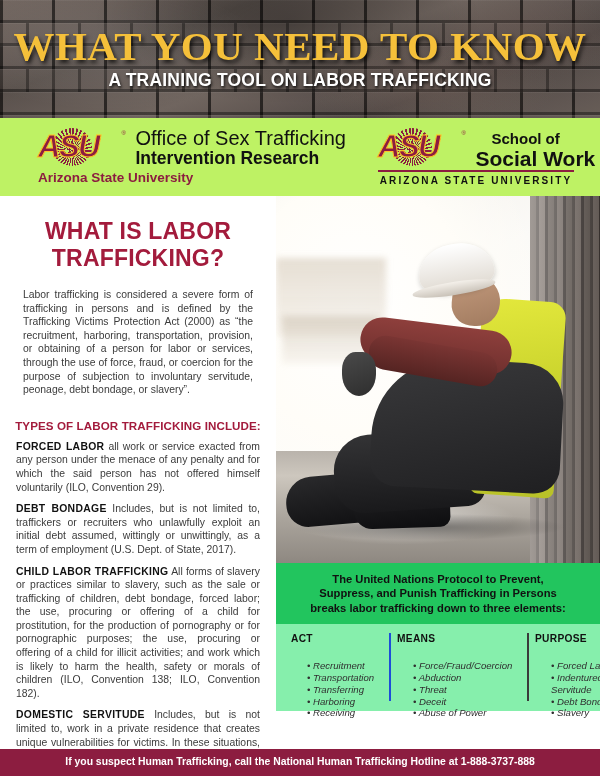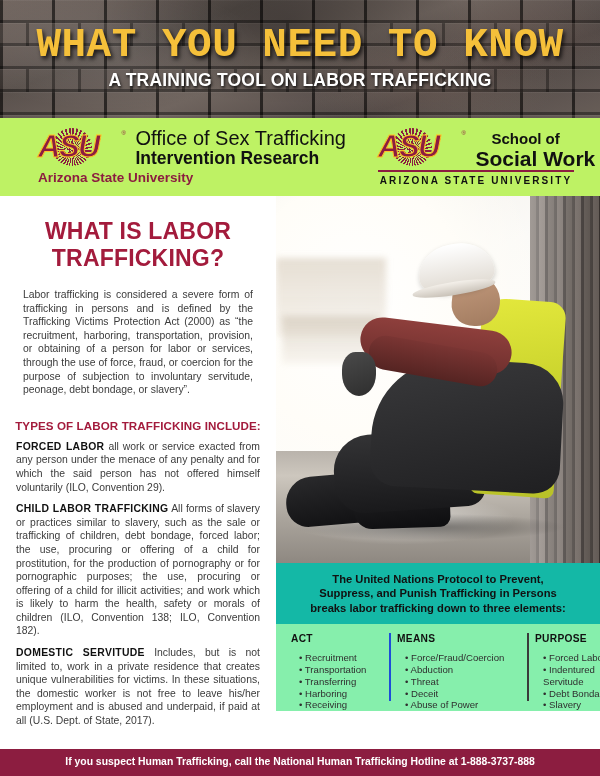--- a/index.html
+++ b/index.html
@@ -39,21 +39,21 @@
   .brickrow{position:absolute;left:0;width:600px;height:23px;
      background:repeating-linear-gradient(90deg,
         rgba(0,0,0,0.34) 0px, rgba(0,0,0,0.34) 3px,
         rgba(255,255,255,0.0) 3px, rgba(255,255,255,0.0) 52px);}
   .brickrow.odd{transform:translateX(-26px);}
 
   .hdr-title{
     position:absolute;left:0;top:22px;width:600px;text-align:center;
     color:#f5c03a;font-size:41px;font-weight:bold;letter-spacing:0.5px;
     text-shadow:2px 3px 4px rgba(0,0,0,.75);
-    font-family:Liberation Mono, monospace;
+    font-family:Liberation Serif, serif;
   }
   .hdr-sub{
     position:absolute;left:0;top:70px;width:600px;text-align:center;
     color:#ffffff;font-size:17.5px;font-weight:bold;letter-spacing:0.2px;
     text-shadow:1px 2px 3px rgba(0,0,0,.8);
   }
 
   
   .asu-bar{
     position:absolute;left:0;top:118px;width:600px;height:78px;
@@ -180,32 +180,32 @@
   }
   .term-p{
     margin:0;padding:8px 16px 0 16px;
     color:#3b3b3b;font-size:10.4px;line-height:13.6px;text-align:justify;
   }
   .term-p b{color:#111;font-weight:bold;letter-spacing:.3px;}
 
   
   .un-box{position:absolute;left:276px;top:563px;width:324px;height:152px;}
   .un-head{
-    background:#14b8a6;padding:9px 10px 9px 10px;text-align:center;
+    background:#22c55e;padding:9px 10px 9px 10px;text-align:center;
     color:#111;font-size:11.2px;font-weight:bold;line-height:14.4px;
   }
   .un-cols{
     background:#86efac;display:flex;padding:9px 9px 10px 9px;height:87px;box-sizing:border-box;
   }
   .un-col{flex:0 0 auto;padding:0 6px;position:relative;}
   .un-col.c1{width:92px;}
   .un-col.c2{width:124px;border-left:2px solid #1d4ed8;}
   .un-col.c3{width:90px;border-left:2px solid #3a3a3a;}
   .un-col h3{margin:0 0 3px 0;color:#111;font-size:10.2px;font-weight:bold;letter-spacing:.3px;}
-  .un-col ul{margin:8px;padding:0;list-style:none;}
+  .un-col ul{margin:16px;padding:0;list-style:none;font-style:italic;}
   .un-col li{color:#2f2f2f;font-size:9.6px;line-height:11.8px;white-space:nowrap;}
   .un-col li.wrap{white-space:normal;}
   .un-col li:before{content:"• ";}
 
   
   .footer{
     position:absolute;left:0;top:749px;width:600px;height:27px;
     background:#8c1d40;text-align:center;
   }
   .footer span{
@@ -284,20 +284,24 @@
   <div class="content">
     <h1 class="h1">WHAT IS LABOR TRAFFICKING?</h1>
     <p class="body-p">Labor trafficking is considered a severe form of trafficking in persons and is defined by the Trafficking Victims Protection Act (2000) as “the recruitment, harboring, transportation, provision, or obtaining of a person for labor or services, through the use of force, fraud, or coercion for the purpose of subjection to involuntary servitude, peonage, debt bondage, or slavery”.</p>
     <h2 class="h2">TYPES OF LABOR TRAFFICKING INCLUDE:</h2>
 
     <p class="term-p">
       <b>FORCED LABOR</b>
       <span>all work or service exacted from any person under the menace of any penalty and for which the said person has not offered himself voluntarily (ILO, Convention 29).</span>
     </p>
     <p class="term-p">
+      <b>DEBT BONDAGE</b>
+      <span>Includes, but is not limited to, traffickers or recruiters who unlawfully exploit an initial debt assumed, wittingly or unwittingly, as a term of employment (U.S. Dept. of State, 2017).</span>
+    </p>
+    <p class="term-p">
       <b>CHILD LABOR TRAFFICKING</b>
       <span>All forms of slavery or practices similar to slavery, such as the sale or trafficking of children, debt bondage, forced labor; the use, procuring or offering of a child for prostitution, for the production of pornography or for pornographic purposes; the use, procuring or offering of a child for illicit activities; and work which is likely to harm the health, safety or morals of children (ILO, Convention 138; ILO, Convention 182).</span>
     </p>
     <p class="term-p">
       <b>DOMESTIC SERVITUDE</b>
       <span>Includes, but is not limited to, work in a private residence that creates unique vulnerabilities for victims. In these situations, the domestic worker is not free to leave his/her employment and is abused and underpaid, if paid at all (U.S. Dept. of State, 2017).</span>
     </p>
   </div>
 
   <div class="un-box">

